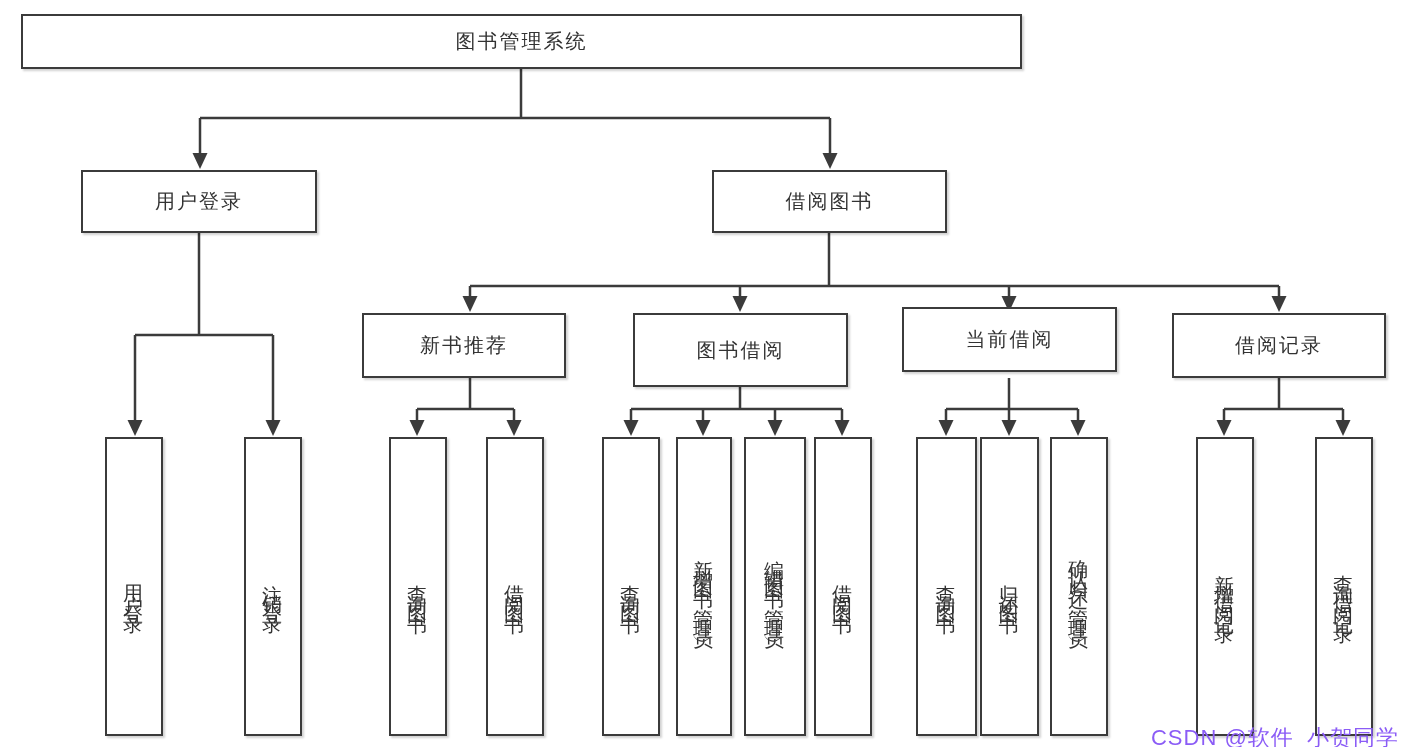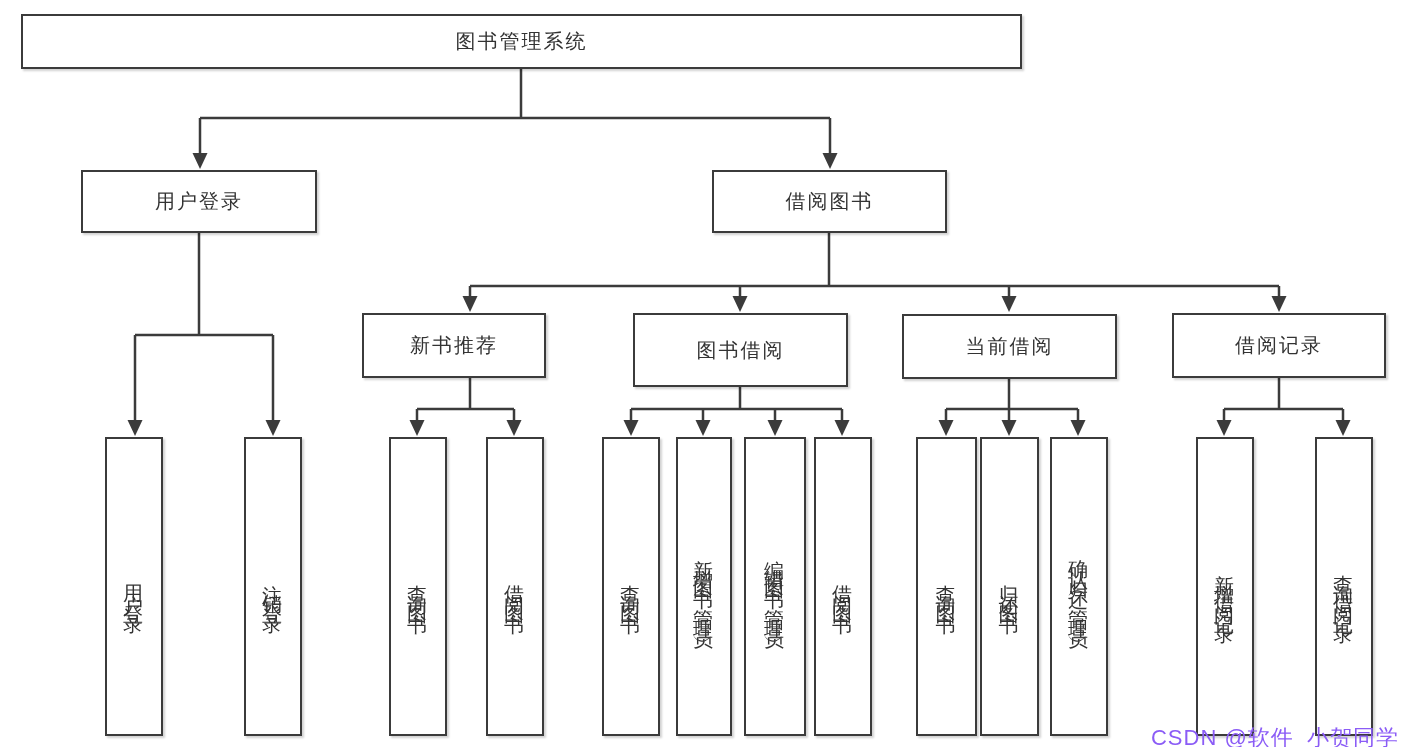--- a/index.html
+++ b/index.html
@@ -96,23 +96,23 @@
         <path d="M1343 409 V422" stroke="#3b3b3b" stroke-width="2.5" fill="none"></path>
         <polygon points="1335.5,420 1350.5,420 1343,436" fill="#3b3b3b"></polygon>
       </g>
   </svg>
 
   <div class="node" style="left:21px; top:14px; width:1001px; height:55px;">图书管理系统</div>
 
   <div class="node" style="left:81px; top:170px; width:236px; height:63px;">用户登录</div>
   <div class="node" style="left:712px; top:170px; width:235px; height:63px;">借阅图书</div>
 
-  <div class="node" style="left:362px; top:313px; width:184px; height:65px;">新书推荐</div>
+  <div class="node" style="left:362px; top:313px; width:204px; height:65px;">新书推荐</div>
   <div class="node" style="left:633px; top:313px; width:215px; height:74px;">图书借阅</div>
-  <div class="node" style="left:902px; top:314px; width:215px; height:65px;">当前借阅</div>
+  <div class="node" style="left:902px; top:307px; width:215px; height:65px;">当前借阅</div>
   <div class="node" style="left:1172px; top:313px; width:214px; height:65px;text-align:right;">借阅记录</div>
 
   <div class="node leaf" style="left:105px; top:437px; width:58px; height:299px;">用户登录</div>
   <div class="node leaf" style="left:244px; top:437px; width:58px; height:299px;">注销登录</div>
 
   <div class="node leaf" style="left:389px; top:437px; width:58px; height:299px;">查询图书</div>
   <div class="node leaf" style="left:486px; top:437px; width:58px; height:299px;">借阅图书</div>
 
   <div class="node leaf" style="left:602px; top:437px; width:58px; height:299px;">查询图书</div>
   <div class="node leaf" style="left:676px; top:437px; width:56px; height:299px;">新增图书（管理员）</div>

